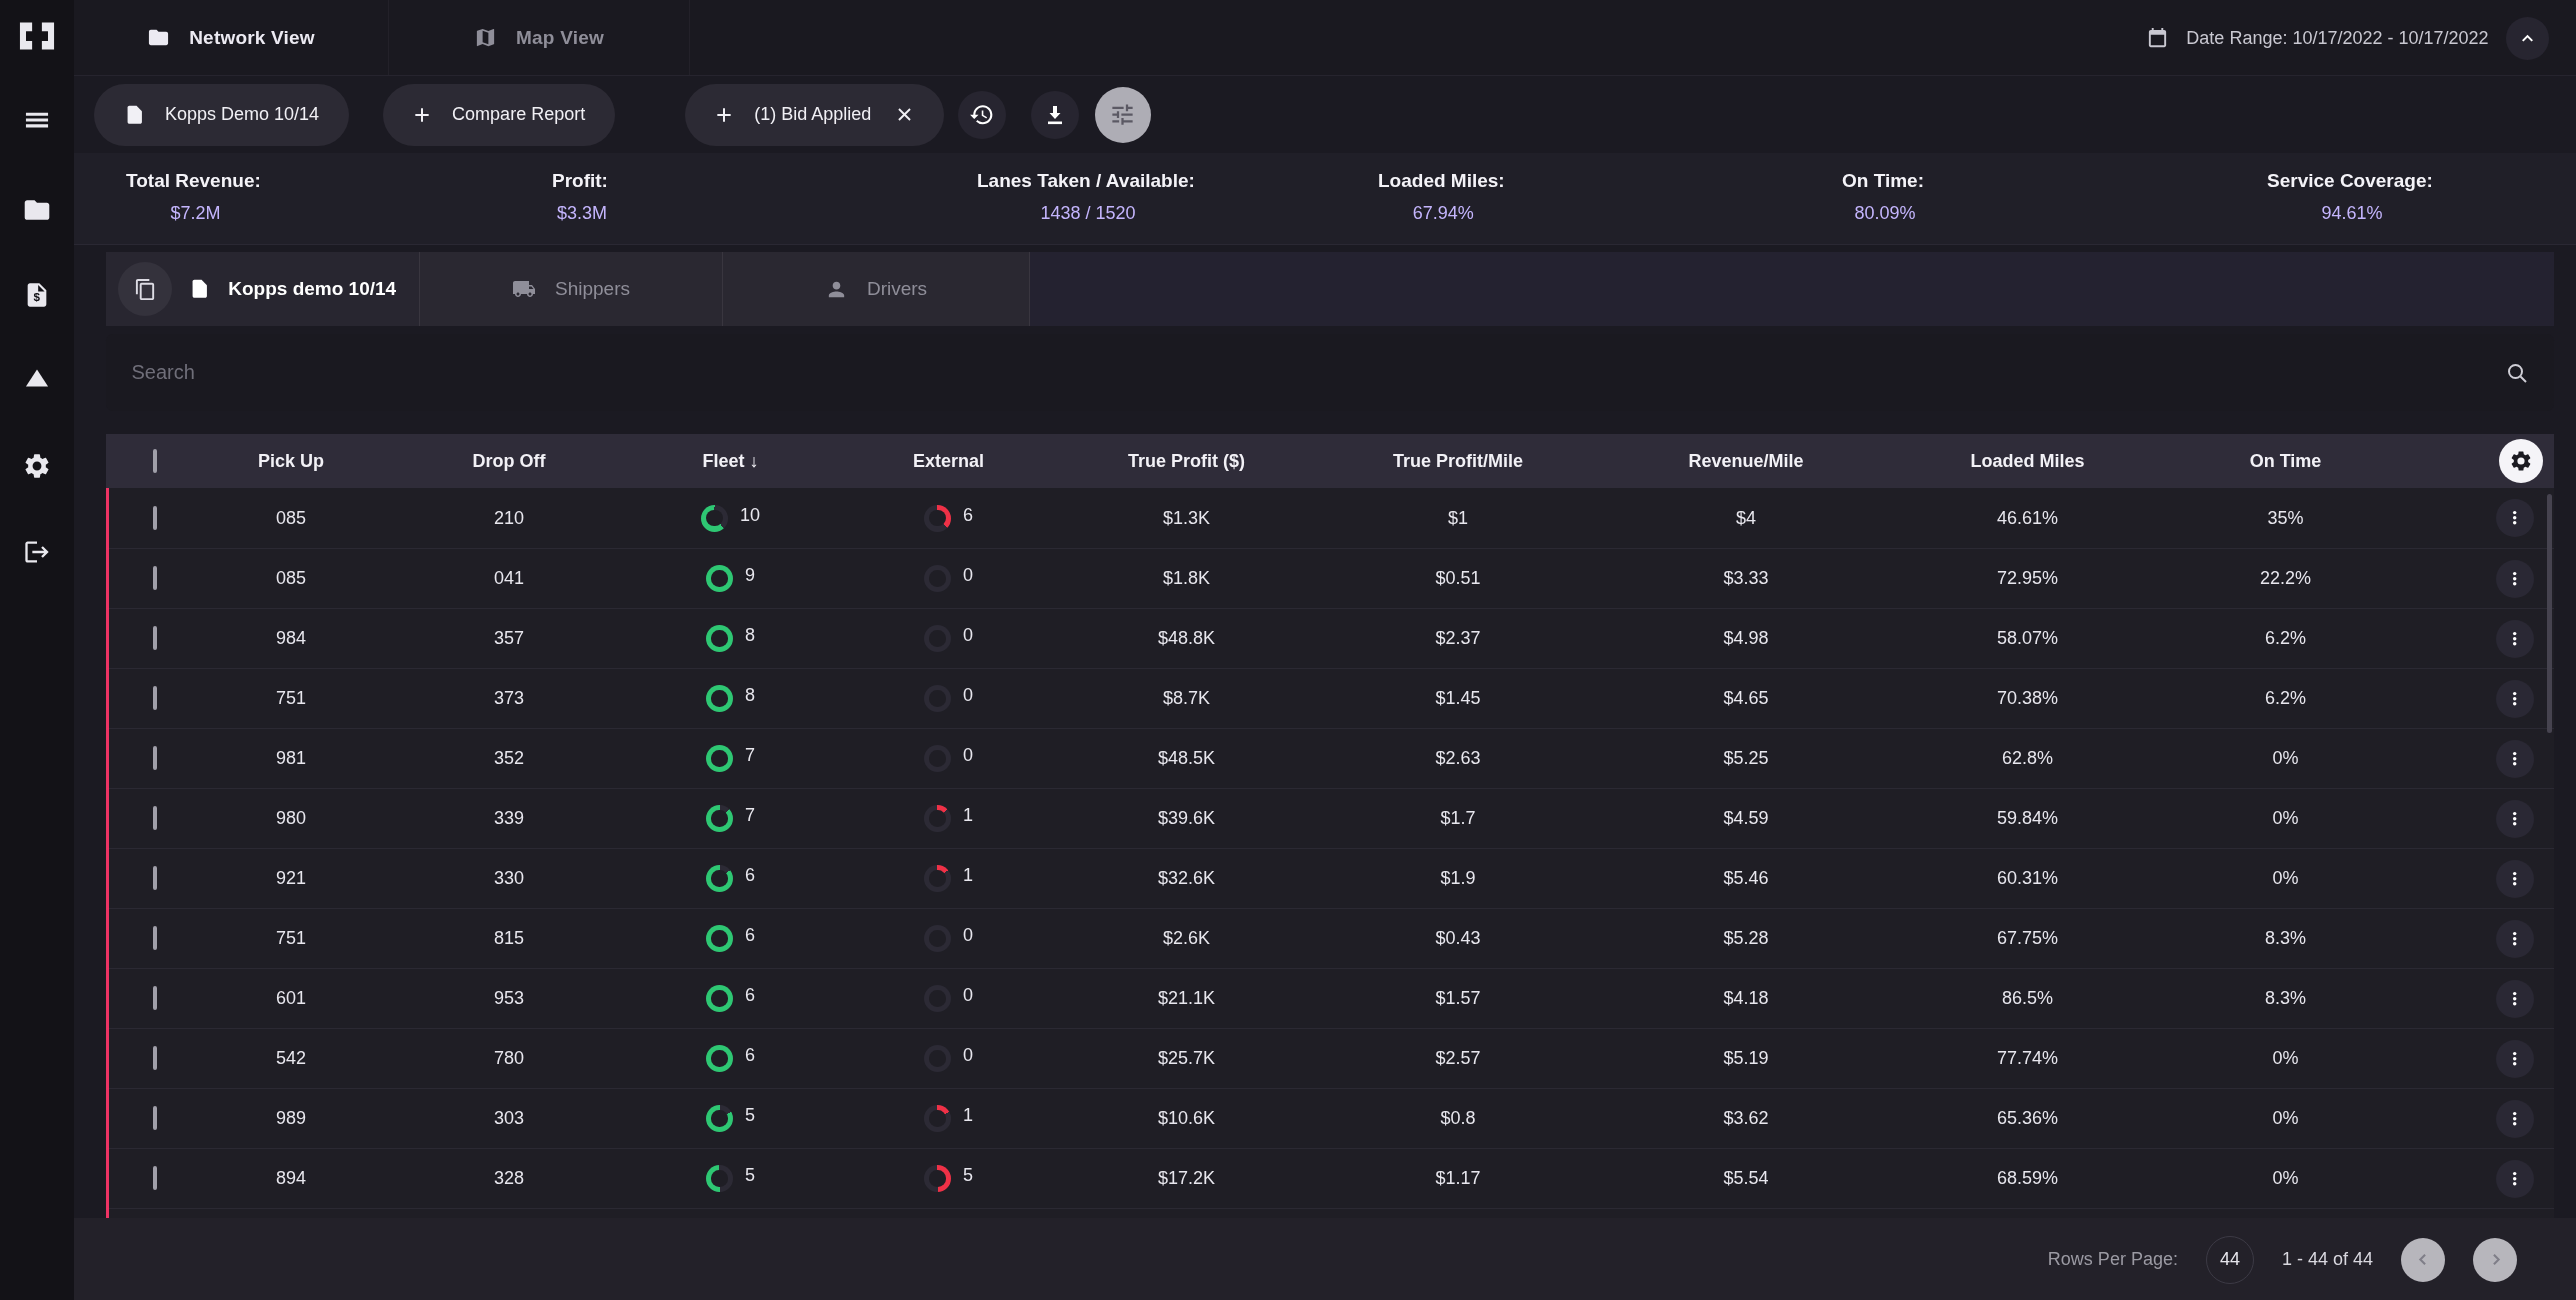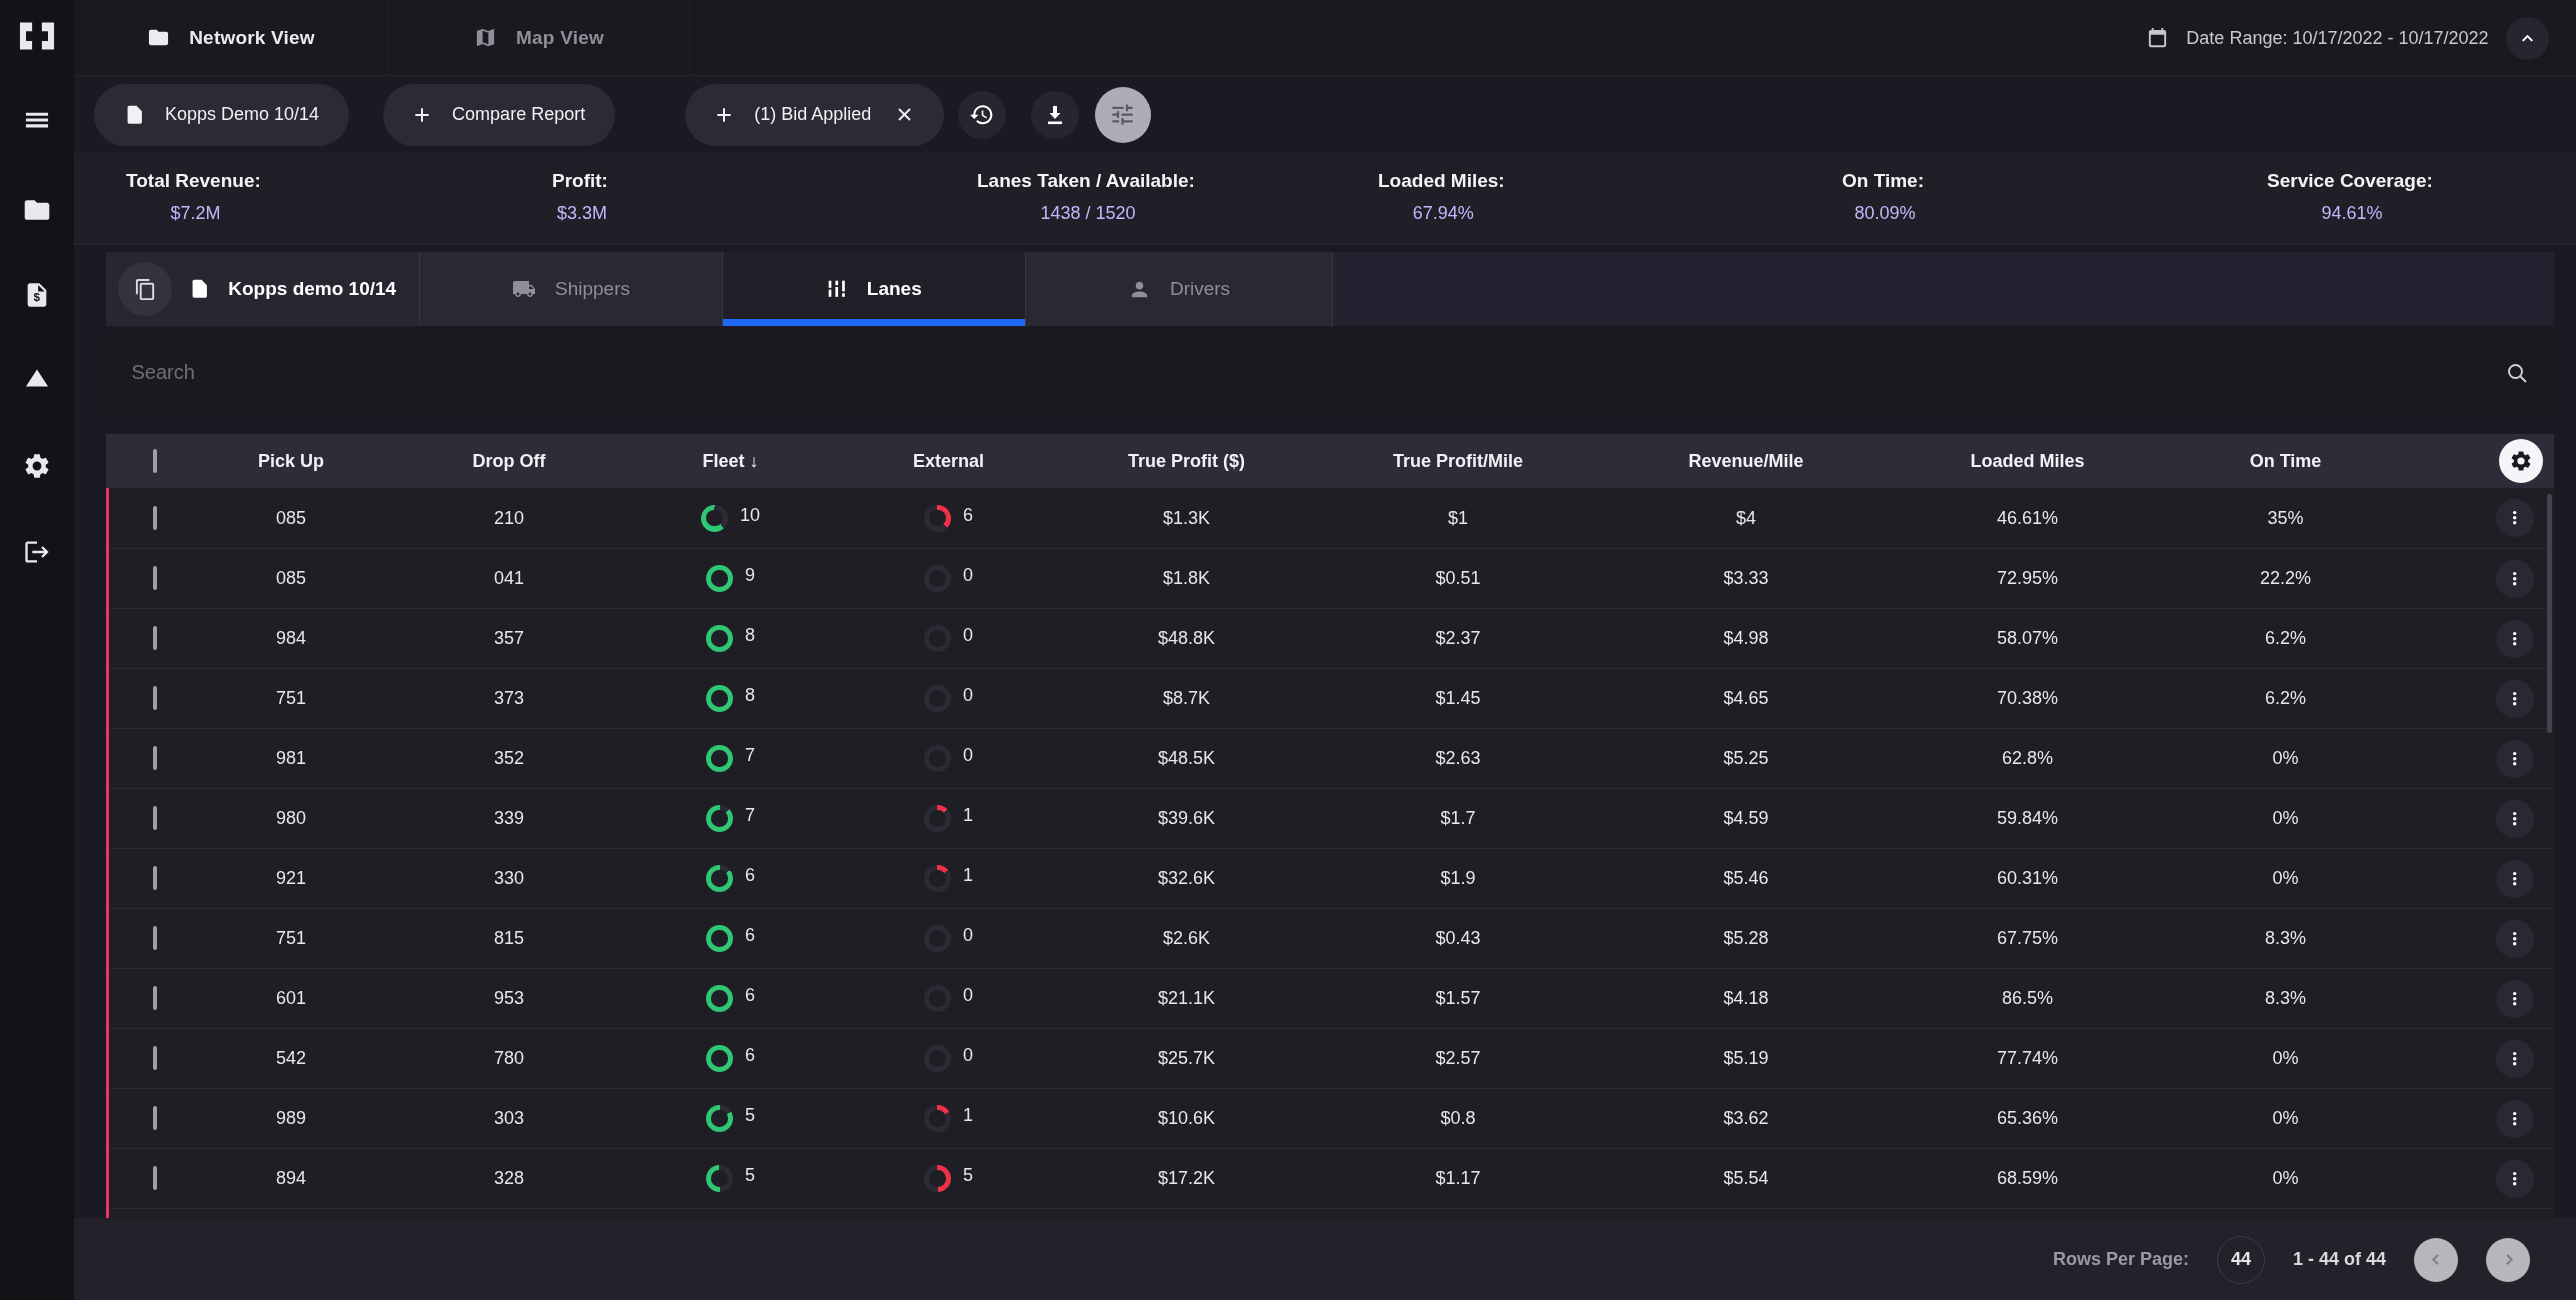--- a/index.html
+++ b/index.html
@@ -83,21 +83,21 @@
   .td{font-size:18px;color:#e8e7ee;text-align:center;}
   .donut-cell{display:flex;align-items:flex-start;justify-content:center;gap:12px;}
   .donut{width:27px;height:27px;border-radius:50%;position:relative;background:var(--track);flex:0 0 auto;}
   .donut::after{content:"";position:absolute;inset:5.4px;border-radius:50%;background:var(--row);}
   .kebab-cell{display:flex;justify-content:flex-end;padding-right:20px;}
   .kebab{width:38px;height:38px;border-radius:50%;background:#2a2834;display:flex;align-items:center;justify-content:center;color:#fff;}
   .scroll-thumb{position:absolute;right:2px;top:60px;width:5.4px;height:239px;border-radius:2.7px;background:#46434f;z-index:4;}
 
   
   .footer{position:absolute;top:1218px;left:0;width:100%;height:83px;background:var(--footer);
-          display:flex;align-items:center;justify-content:flex-end;gap:28px;padding-right:46px;z-index:4;font-weight:bold;}
+          display:flex;align-items:center;justify-content:flex-end;gap:28px;padding-right:59px;z-index:4;}
   .footer .rpp{color:#9b9aa3;font-size:18px;}
   .rpp-circle{width:48px;height:48px;border-radius:50%;border:1.3px solid #3c3a45;display:flex;align-items:center;justify-content:center;font-size:18px;color:#e6e5ec;}
   .range{font-size:18px;color:#d9d8df;}
   .page-btn{width:44px;height:44px;border-radius:50%;background:#b7b6bc;color:#7f7e88;display:flex;align-items:center;justify-content:center;}
 </style>
 </head>
 <body>
 
 <aside class="sidebar">
   <span class="side-ic" style="top:36px">
@@ -272,33 +272,20 @@
       <span class="lbl">Kopps demo 10/14</span>
     </div>
     <div class="subtab shippers">
       <span>
           <svg width="24" height="24" viewBox="0 0 24 24" fill="currentColor">
             <path d="M20 8h-3V4H3c-1.1 0-2 .9-2 2v11h2c0 1.66 1.34 3 3 3s3-1.34 3-3h6c0 1.66 1.34 3 3 3s3-1.34 3-3h2v-5l-3-4zM6 18.5c-.83 0-1.5-.67-1.5-1.5s.67-1.5 1.5-1.5 1.5.67 1.5 1.5-.67 1.5-1.5 1.5zm13.5-9l1.96 2.5H17V9.5h2.5zm-1.5 9c-.83 0-1.5-.67-1.5-1.5s.67-1.5 1.5-1.5 1.5.67 1.5 1.5-.67 1.5-1.5 1.5z"></path>
           </svg>
         </span>
       <span class="lbl">Shippers</span>
     </div>
-    <div class="subtab lanes">
-      <span>
-          <svg width="21.5" height="21.5" viewBox="0 0 24 24" fill="currentColor">
-            <rect x="3" y="3" width="3" height="8"></rect>
-            <rect x="3" y="13" width="3" height="8"></rect>
-            <rect x="10.5" y="3" width="3" height="5"></rect>
-            <rect x="10.5" y="10" width="3" height="11"></rect>
-            <rect x="18" y="3" width="3" height="12"></rect>
-            <rect x="18" y="17" width="3" height="4"></rect>
-          </svg>
-        </span>
-      <span class="lbl">Lanes</span>
-    </div>
     <div class="subtab drivers">
       <span>
           <svg width="23" height="23" viewBox="0 0 24 24" fill="currentColor">
             <path d="M12 12c2.21 0 4-1.79 4-4s-1.79-4-4-4-4 1.79-4 4 1.79 4 4 4zm0 2c-2.67 0-8 1.34-8 4v2h16v-2c0-2.66-5.33-4-8-4z"></path>
           </svg>
         </span>
       <span class="lbl">Drivers</span>
     </div>
     <div class="subtab rest"></div>
   </div>

